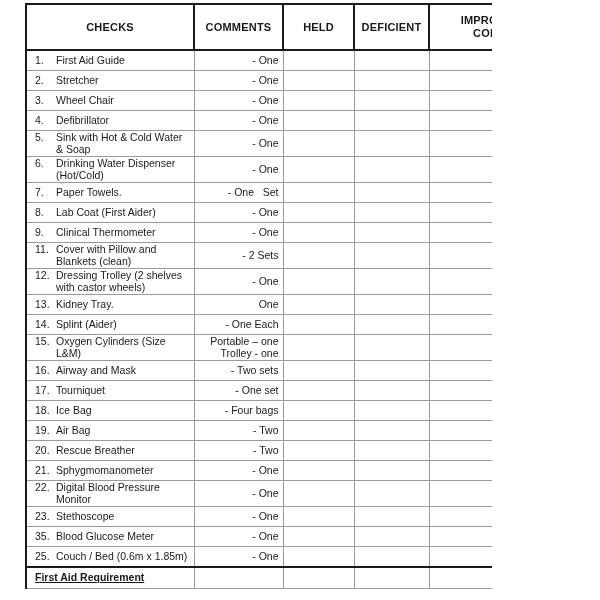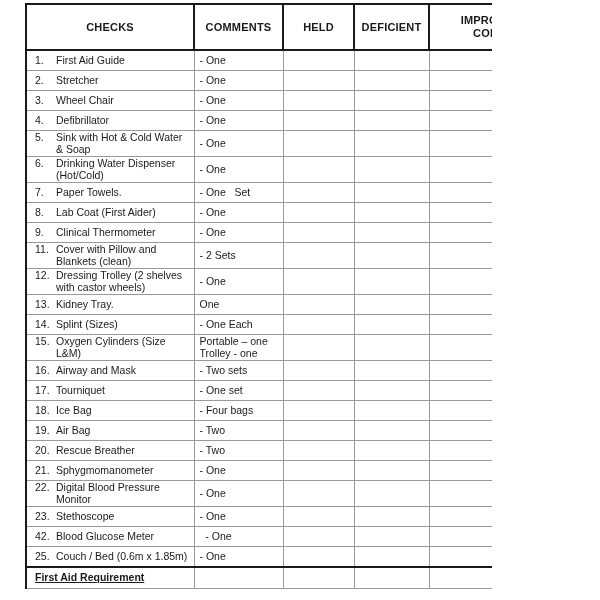--- a/index.html
+++ b/index.html
@@ -47,21 +47,21 @@
   td {
     border: 1px solid #9a9a9a;
     font-size: 10.5px;
     line-height: 11.5px;
     vertical-align: middle;
     height: 17px;
     padding: 1px 4px;
     overflow: hidden;
   }
   td.cell-checks { padding: 1px 4px 1px 8px; }
-  td.cell-required { padding: 1px 4px 1px 5px; }
+  td.cell-required { padding: 1px 4px 1px 5px; text-align: right; }
 
   .check-row { display: flex; align-items: flex-start; overflow: hidden; }
   .num {
     flex: 0 0 21px;
     width: 21px;
     white-space: pre;
   }
   .check-text { white-space: pre; }
   .req-text { display: block; white-space: pre; overflow: hidden; }
 
@@ -280,21 +280,21 @@
     </td>
     <td></td>
     <td></td>
     <td></td>
   </tr>
 
   <tr>
     <td class="cell-checks">
       <div class="check-row">
         <span class="num">14.</span>
-        <span class="check-text">Splint (Sizes)</span>
+        <span class="check-text">Splint (Aider)</span>
       </div>
     </td>
     <td class="cell-required">
       <span class="req-text">- One Each</span>
     </td>
     <td></td>
     <td></td>
     <td></td>
   </tr>
 
@@ -432,21 +432,21 @@
       <span class="req-text">- One</span>
     </td>
     <td></td>
     <td></td>
     <td></td>
   </tr>
 
   <tr>
     <td class="cell-checks">
       <div class="check-row">
-        <span class="num">42.</span>
+        <span class="num">35.</span>
         <span class="check-text">Blood Glucose Meter</span>
       </div>
     </td>
     <td class="cell-required">
       <span class="req-text">  - One</span>
     </td>
     <td></td>
     <td></td>
     <td></td>
   </tr>

